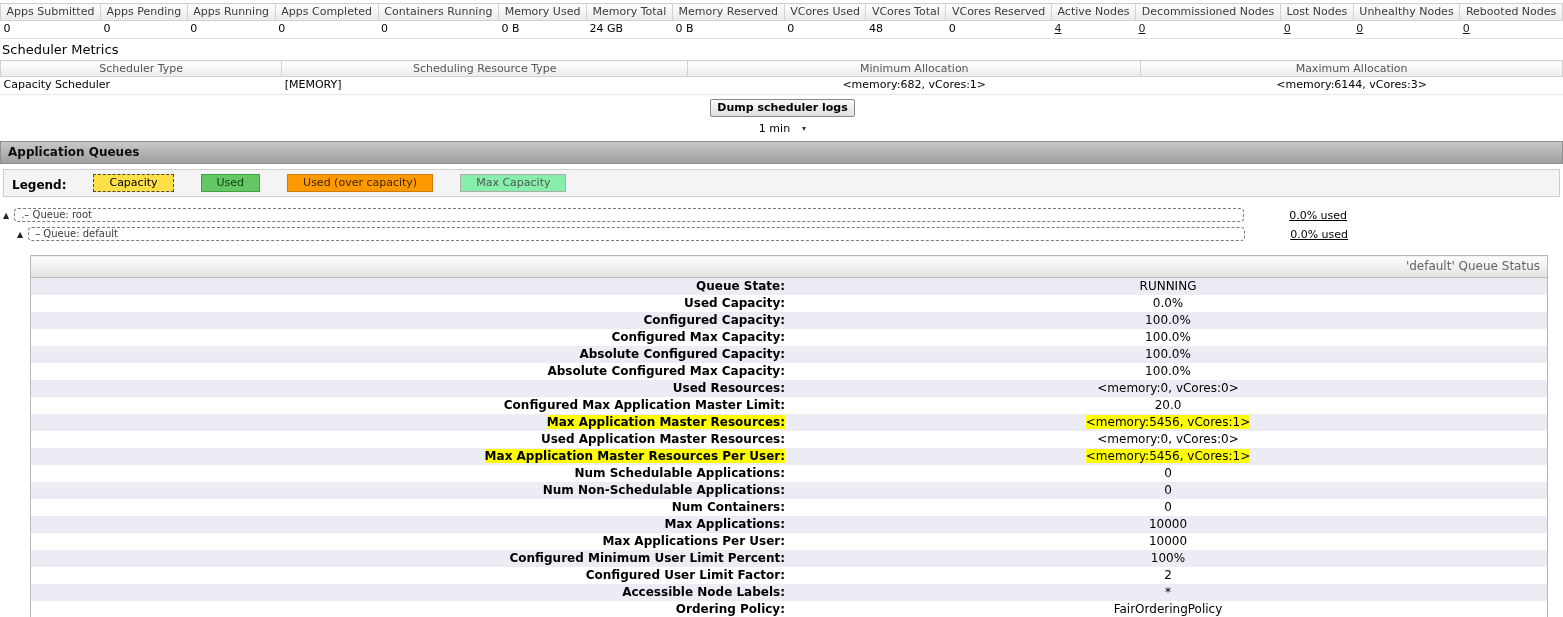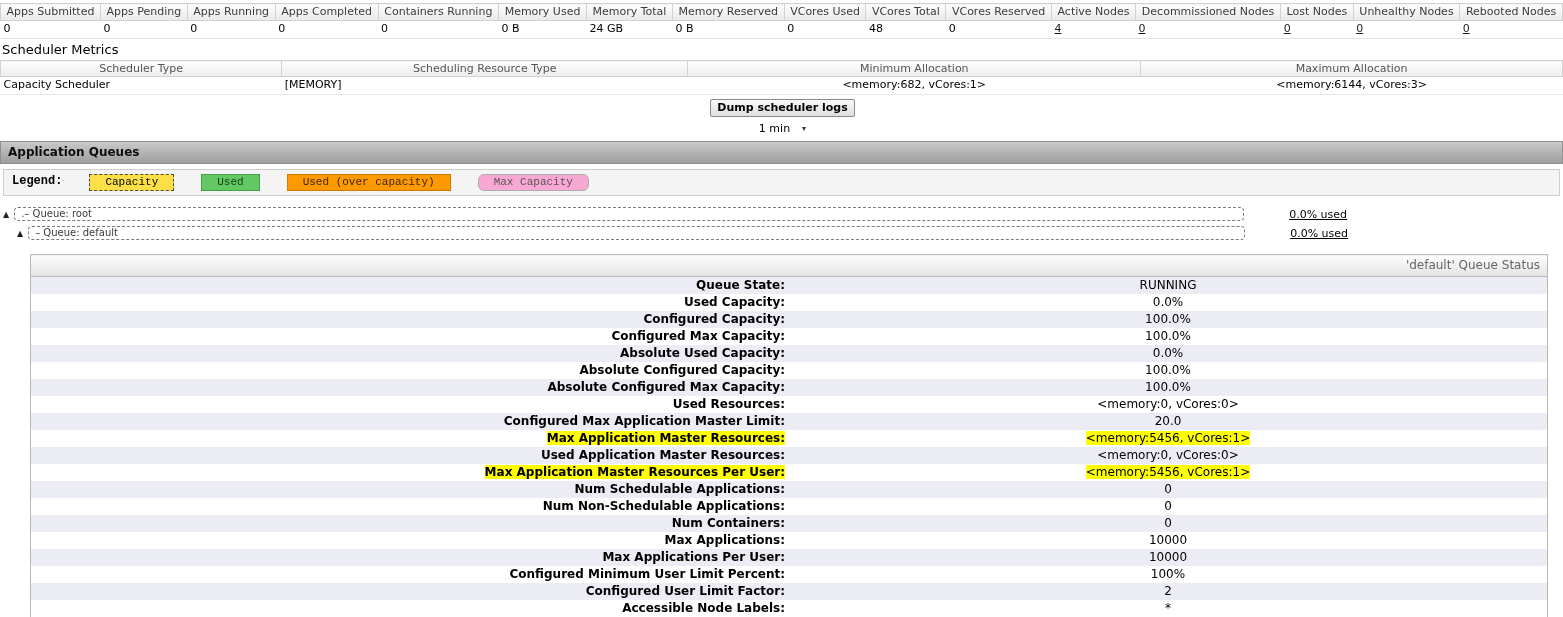--- a/index.html
+++ b/index.html
@@ -76,30 +76,29 @@
     font-size: 12px;
     color: #0d0d0d;
     padding: 3px 7px 4px;
   }
   .legend-box {
     background: #f4f4f4;
     border: 1px solid #cdcdcd;
     margin: 5px 3px 0 3px;
     padding: 4px 8px;
     display: flex;
-    align-items: flex-start;
+    align-items: flex-end;
     gap: 27px;
-    font-family: Liberation Mono, monospace;
   }
   .legend-label { font-weight: bold; font-size: 12px; }
   .legend-item { font-size: 11px; padding: 1px 15px 2px; border: 1px solid transparent; white-space: nowrap; }
   .legend-capacity { background: #fde047; border: 1px dashed #4a4a4a; }
   .legend-used { background: #63c763; border-color: #44a044; color: #143d14; }
   .legend-over { background: #ff9900; border-color: #cf7d00; color: #3d2600; }
-  .legend-max { background: #f9a8d4; border-color: #adadad; color: #555; border-radius: 6px; }
+  .legend-max { background: #86efac; border-color: #adadad; color: #555; }
 
   .queues { margin-top: 11px; }
   .queue-row { display: flex; align-items: center; margin-bottom: 5px; }
   .queue-row:nth-of-type(1) { padding-left: 3px; }
   .queue-row:nth-of-type(1) .queue-bar { width: 1230px; }
   .queue-row:nth-of-type(2) { padding-left: 17px; }
   .queue-row:nth-of-type(2) .queue-bar { width: 1217px; }
   .queue-arrow { font-size: 8px; color: #222; margin-right: 5px; cursor: pointer; }
   .queue-bar {
     border: 1px dashed #7b7b7b;
@@ -347,28 +346,20 @@
 
           <tr>
             <td class="status-label">
               <span>Configured Max Capacity:</span>
             </td>
             <td class="status-value">
               <span>100.0%</span>
             </td>
           </tr>
 
-          <tr>
-            <td class="status-label">
-              <span>Absolute Used Capacity:</span>
-            </td>
-            <td class="status-value">
-              <span>0.0%</span>
-            </td>
-          </tr>
 
           <tr>
             <td class="status-label">
               <span>Absolute Configured Capacity:</span>
             </td>
             <td class="status-value">
               <span>100.0%</span>
             </td>
           </tr>
 

